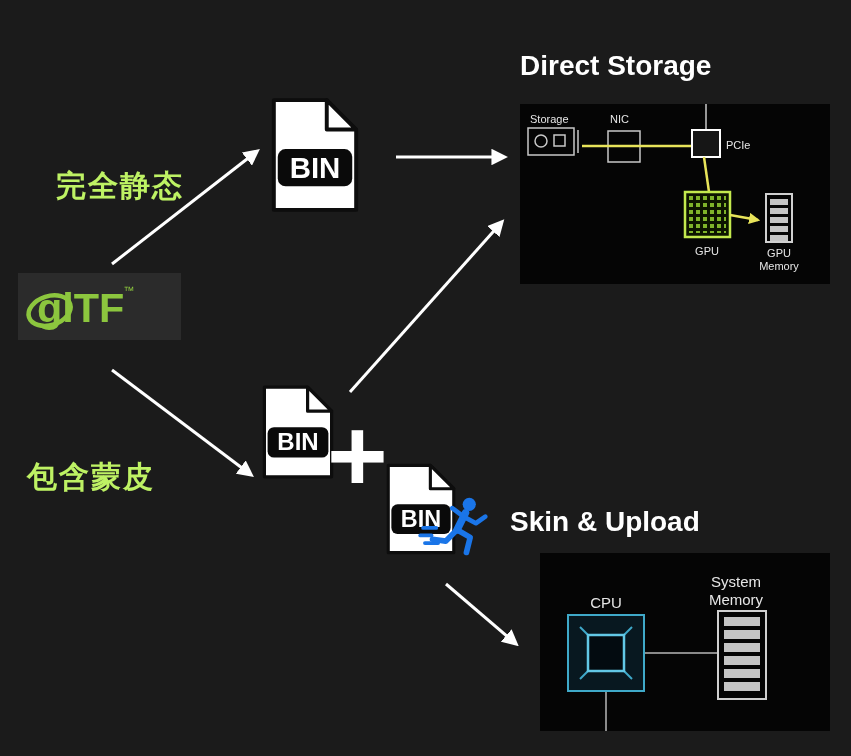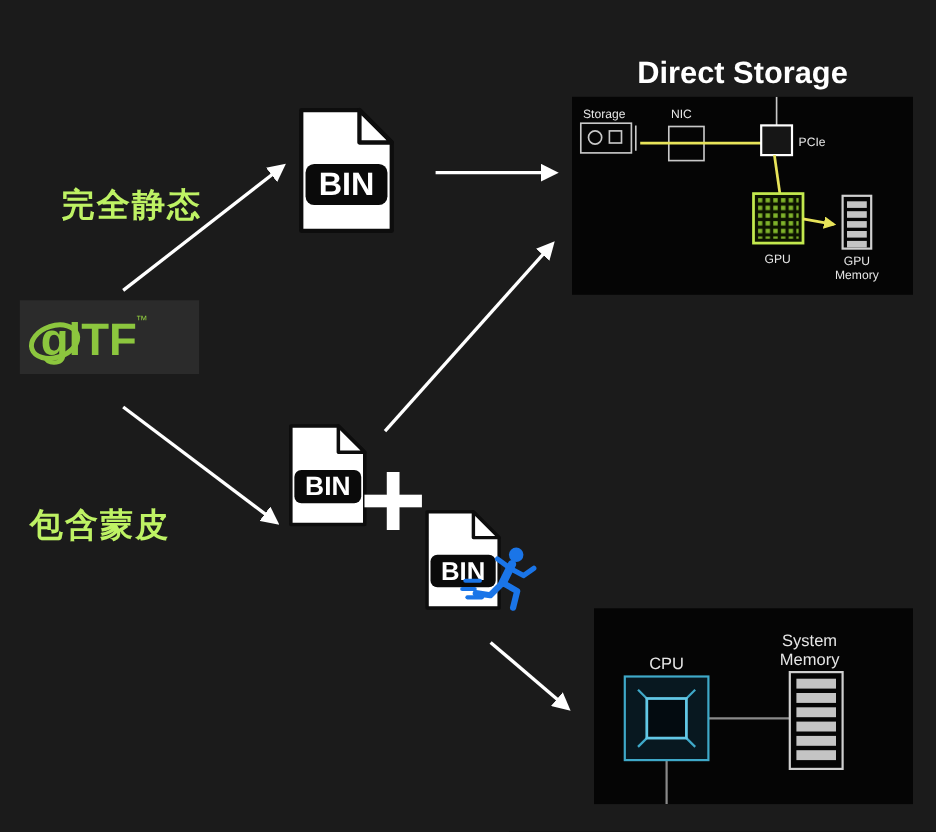--- a/index.html
+++ b/index.html
@@ -3,26 +3,26 @@
 <meta charset="utf-8">
 <style>
   html,body{margin:0;padding:0;background:#141414;}
   .canvas{position:relative;width:851px;height:756px;background:#1b1b1b;
     font-family:"Liberation Sans","DejaVu Sans",sans-serif;overflow:hidden;}
 
   .cn{position:absolute;color:#bef264;font-size:30px;font-weight:700;letter-spacing:2px;}
   .cn-static{left:56px;top:166px;}
   .cn-skin{left:27px;top:421px;margin-top:36px;}
 
-  .sec-title{position:absolute;color:#ffffff;font-size:28px;font-weight:700;text-align:center;}
+  .sec-title{position:absolute;color:#ffffff;font-size:28px;font-weight:700;text-align:left;}
   .ds-title{left:520px;top:50px;width:310px;}
   .su-title{left:510px;top:506px;width:320px;}
 
   .panel{position:absolute;background:#050505;}
-  .ds-panel{left:520px;top:88px;width:310px;height:180px;}
+  .ds-panel{left:520px;top:104px;width:310px;height:180px;}
   .su-panel{left:540px;top:553px;width:290px;height:178px;}
 
   .gltf-panel{position:absolute;left:18px;top:273px;width:163px;height:67px;background:#2b2b2b;
     display:flex;align-items:center;justify-content:center;}
   .gltf-svg{width:152px;height:72px;}
   .gltf-text{fill:var(--gltf_green,#8cc63e);font-size:46px;font-weight:700;}
   .gltf-tm{fill:var(--gltf_green,#8cc63e);font-size:12px;}
   .gltf-orbit{fill:none;stroke:var(--gltf_green,#8cc63e);stroke-width:5;}
 
   .bin-icon{position:absolute;}
@@ -140,20 +140,21 @@
         <rect class="dimm-slat" x="250" y="113" width="18" height="6"></rect>
         <rect class="dimm-slat" x="250" y="122" width="18" height="6"></rect>
         <rect class="dimm-slat" x="250" y="131" width="18" height="6"></rect>
       </g>
       <text class="lbl11" x="187" y="151" text-anchor="middle">GPU</text>
       <text class="lbl11" x="259" y="153" text-anchor="middle">GPU</text>
       <text class="lbl11" x="259" y="166" text-anchor="middle">Memory</text>
     </svg>
   </div>
 
+  <div class="sec-title su-title">Skin &amp; Upload</div>
   <div class="panel su-panel">
     <svg class="susvg" viewBox="0 0 290 178" width="290" height="178">
       <text class="lbl15" x="66" y="55" text-anchor="middle">CPU</text>
       <text class="lbl15" x="196" y="34" text-anchor="middle">System</text>
       <text class="lbl15" x="196" y="52" text-anchor="middle">Memory</text>
       <line class="gray-line" x1="104" y1="100" x2="178" y2="100"></line>
       <line class="gray-line" x1="66" y1="138" x2="66" y2="178"></line>
       <g>
         <rect class="cpu-outer" x="28" y="62" width="76" height="76"></rect>
         <path class="cpu-tick" d="M48 82 L40 74"></path>

